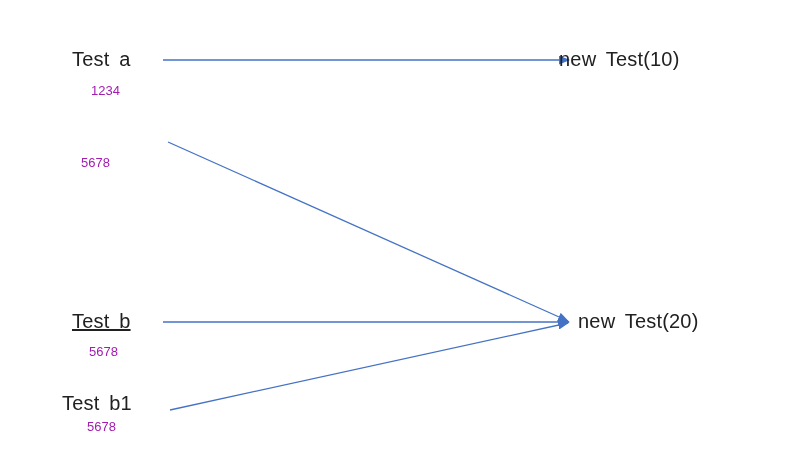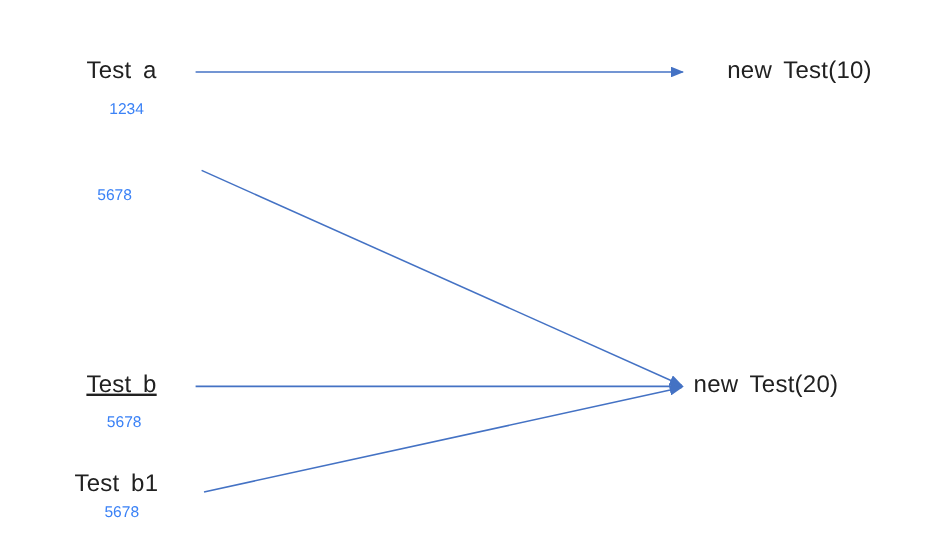--- a/index.html
+++ b/index.html
@@ -23,36 +23,36 @@
     position: absolute;
     color: #212121;
     font-size: 20px;
     line-height: 23px;
     white-space: nowrap;
     word-spacing: 4px;
     letter-spacing: 0.2px;
   }
   .value {
     position: absolute;
-    color: #3b82f6;
+    color: #a21caf;
     font-size: 13px;
     line-height: 13px;
     white-space: nowrap;
   }
   
   .pos-ref0-label { left: 72px;  top: 48px;  }
   .pos-ref0-value { left: 91px;  top: 84px;  }
   .pos-ref1-label { left: 63px;  top: 131px; }
   .pos-ref1-value { left: 81px;  top: 156px; }
   .pos-ref2-label { left: 72px;  top: 310px; text-decoration: underline; }
   .pos-ref2-value { left: 89px;  top: 345px; }
   .pos-ref3-label { left: 62px;  top: 392px; }
   .pos-ref3-value { left: 87px;  top: 420px; }
   
-  .pos-obj0-label { left: 606px; top: 48px;  }
+  .pos-obj0-label { left: 559px; top: 48px;  }
   .pos-obj1-label { left: 578px; top: 310px; }
 </style>
 </head>
 <body>
 
 <div class="canvas">
 
   <svg class="arrow-layer" width="787" height="462" viewBox="0 0 787 462" xmlns="http://www.w3.org/2000/svg" aria-hidden="true">
     <defs>
       <marker id="arrowhead" markerUnits="userSpaceOnUse" markerWidth="11" markerHeight="9" refX="10" refY="4.5" orient="auto">

